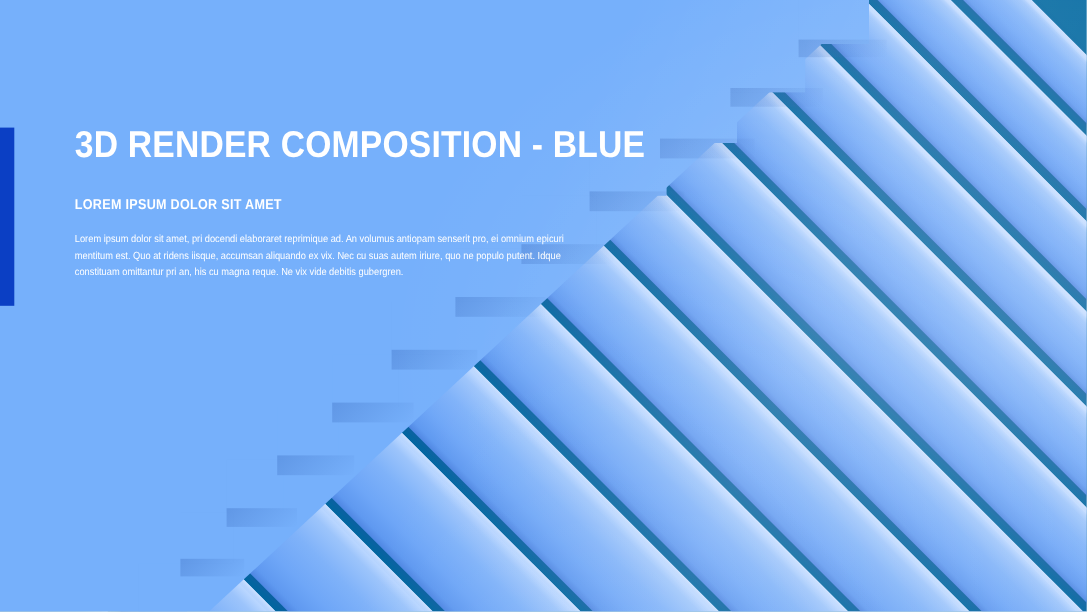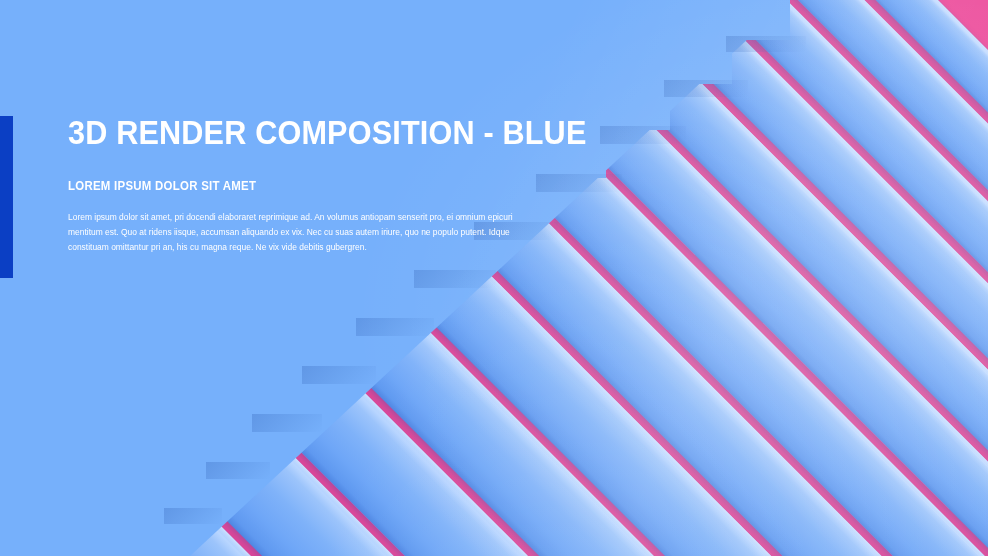--- a/index.html
+++ b/index.html
@@ -140,21 +140,21 @@
     line-height: 15.2px;
     font-weight: 400;
     color: #ffffff;
     transform: scaleX(0.9);
     transform-origin: left top;
   }
 </style>
 </head>
 <body>
 
-<div id="slide" style="background: #ec4899;">
+<div id="slide" style="background: #0369a1;">
 
   <div id="render-art">
 
     <div class="slab-field">
       <div class="slat" style="top:300px;height:44px;"></div>
       <div class="slat" style="top:352px;height:47px;"></div>
       <div class="slat" style="top:407px;height:50px;"></div>
       <div class="slat" style="top:465px;height:53px;"></div>
       <div class="slat" style="top:526px;height:57px;"></div>
       <div class="slat" style="top:591px;height:61px;"></div>

